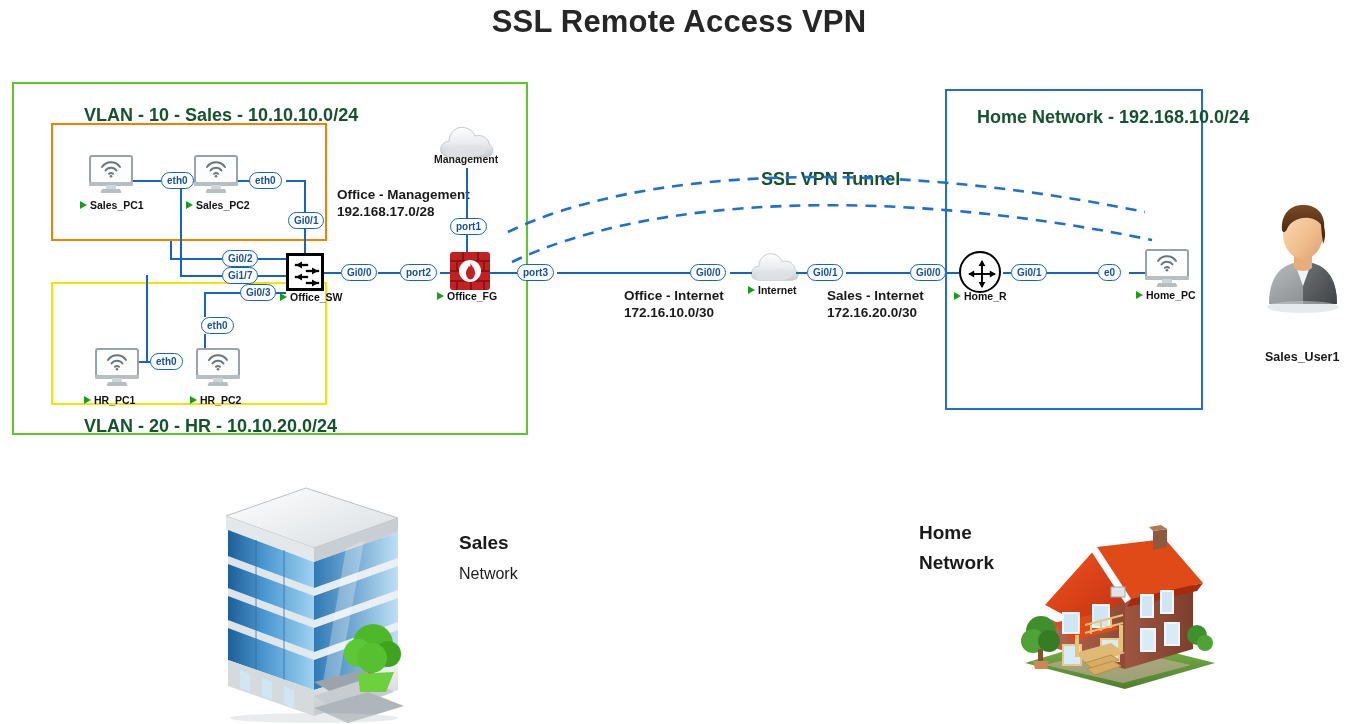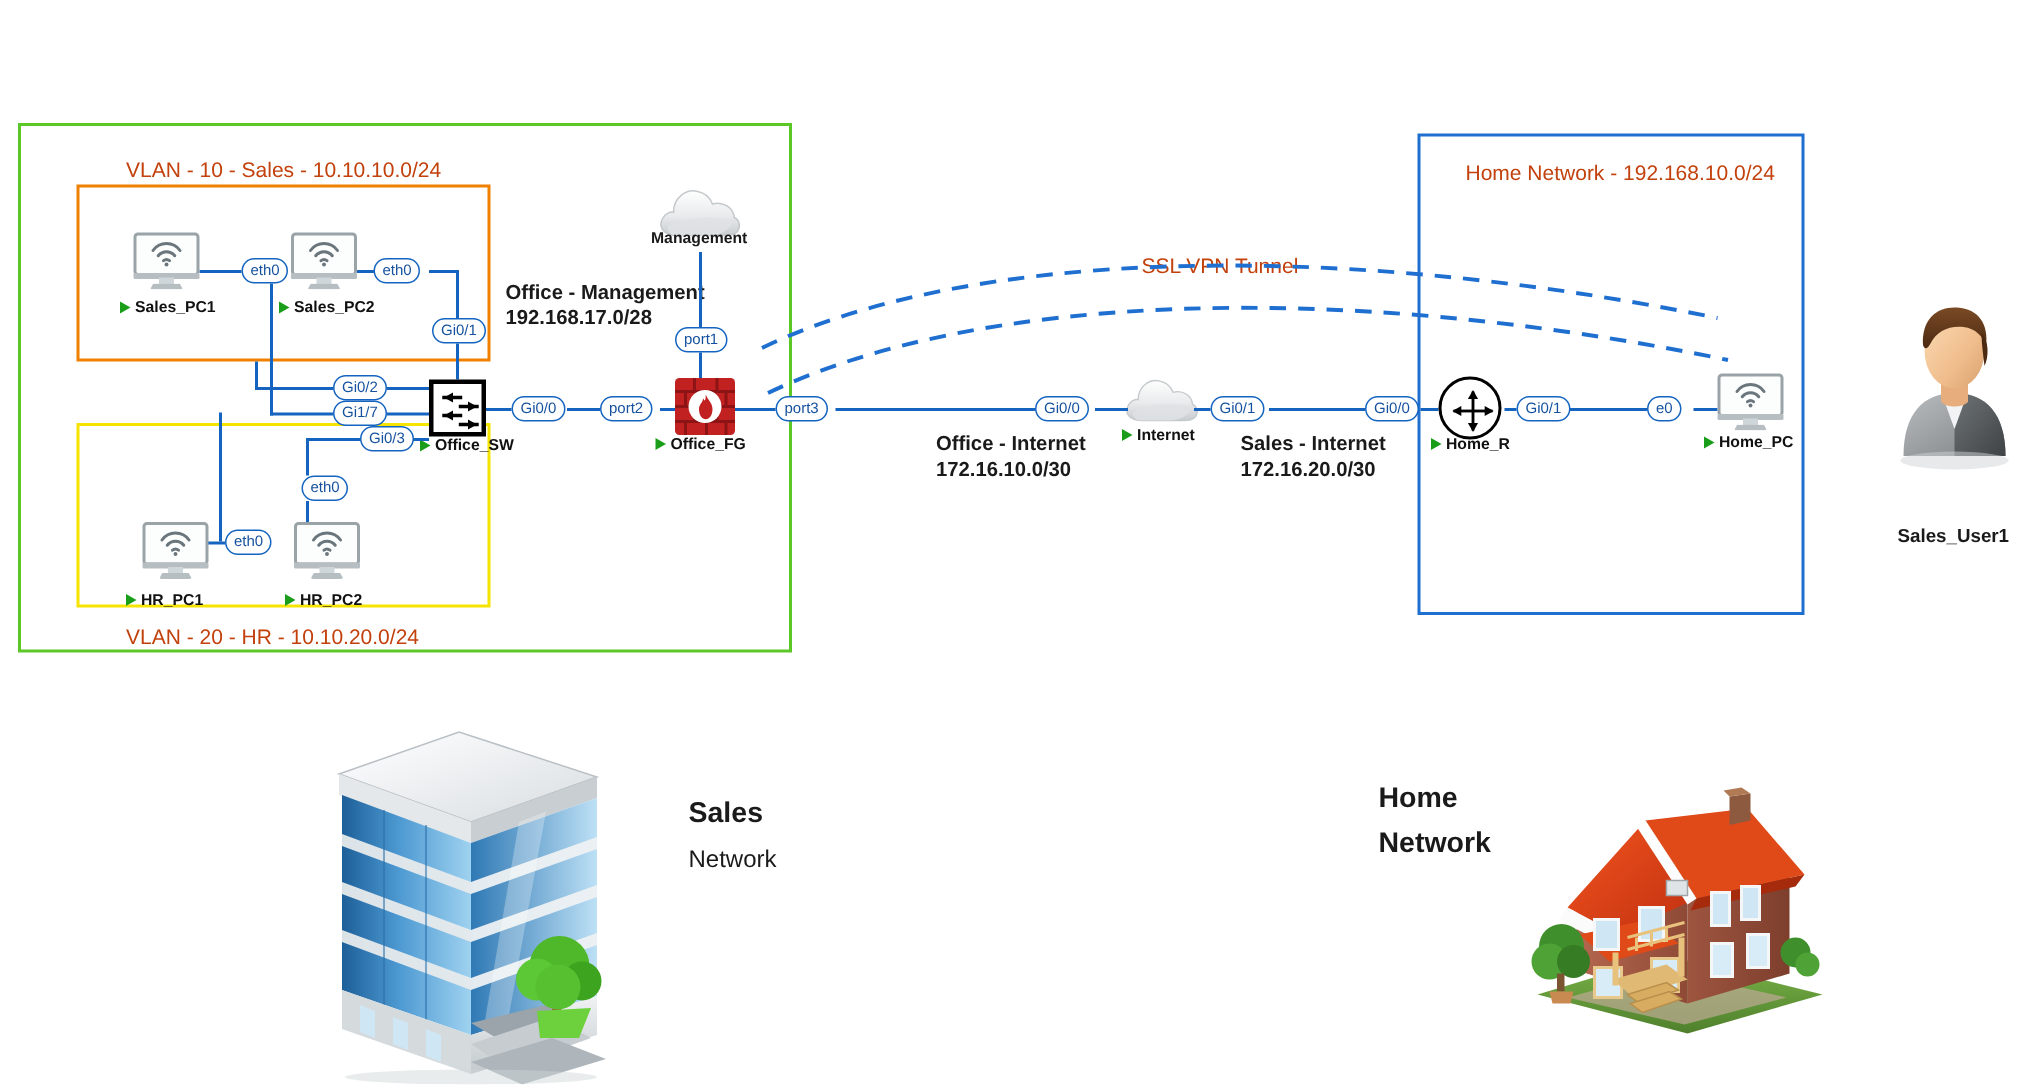--- a/index.html
+++ b/index.html
@@ -13,37 +13,37 @@
          color:#262626;letter-spacing:.2px;}
 
   
   .zone{position:absolute;box-sizing:border-box;background:transparent;}
   #zone-office{left:12px;top:82px;width:516px;height:353px;border:2.5px solid #5cc828;}
   #zone-sales{left:51px;top:123px;width:276px;height:118px;border:2.5px solid #f08000;}
   #zone-hr{left:51px;top:282px;width:276px;height:123px;border:2.5px solid #f5e400;}
   #zone-home{left:945px;top:89px;width:258px;height:321px;border:2.5px solid #1f6fd0;}
 
   
-  .lbl{position:absolute;font-size:14px;font-weight:normal;color:#c2410c;white-space:nowrap;}
+  .lbl{position:absolute;font-size:18px;font-weight:bold;color:#14532d;white-space:nowrap;}
   .lbl-sm{position:absolute;font-size:10.5px;font-weight:bold;color:#1a1a1a;white-space:nowrap;}
   .lbl-net{position:absolute;font-size:13.5px;font-weight:bold;color:#1a1a1a;white-space:nowrap;line-height:17px;}
   .lbl-big{position:absolute;font-size:19px;font-weight:bold;color:#1a1a1a;white-space:nowrap;line-height:30px;}
   .lbl-big .sub{font-size:16px;font-weight:normal;}
   .lbl-user{position:absolute;font-size:12.5px;font-weight:bold;color:#1a1a1a;white-space:nowrap;}
 
   
   .devname{position:absolute;font-size:10.5px;font-weight:bold;color:#111;white-space:nowrap;
            display:flex;align-items:center;gap:3px;}
   .devname::before{content:"";width:0;height:0;border-left:7px solid #1a9e1a;
            border-top:4.5px solid transparent;border-bottom:4.5px solid transparent;}
 
   
   .pill{position:absolute;box-sizing:border-box;height:17px;line-height:14px;
         border:1.6px solid #1565c0;border-radius:9px;background:#fff;color:#15519e;
-        font-size:10px;font-weight:normal;text-align:right;padding:0 5px;white-space:nowrap;
+        font-size:10px;font-weight:bold;text-align:right;padding:0 5px;white-space:nowrap;
         display:flex;align-items:center;justify-content:center;z-index:6;}
 
   
   .wire{position:absolute;background:#1565c0;z-index:2;}
   .wh{height:2.4px;}
   .wv{width:2.4px;}
 
   
   .dev{position:absolute;z-index:4;}
 
@@ -81,20 +81,21 @@
   .avatar{position:absolute;width:76px;height:104px;}
 
   
   .art{position:absolute;}
 </style>
 </head>
 <body>
 
 <div id="stage">
 
+  <div id="title" class="abs">SSL Remote Access VPN</div>
 
   <div class="zone" id="zone-office"></div>
   <div class="zone" id="zone-sales"></div>
   <div class="zone" id="zone-hr"></div>
   <div class="zone" id="zone-home"></div>
 
   <div class="lbl" style="left:84px;top:105px;">VLAN - 10 - Sales - 10.10.10.0/24</div>
   <div class="lbl" style="left:84px;top:416px;">VLAN - 20 - HR - 10.10.20.0/24</div>
   <div class="lbl" style="left:977px;top:107px;">Home Network - 192.168.10.0/24</div>
 

